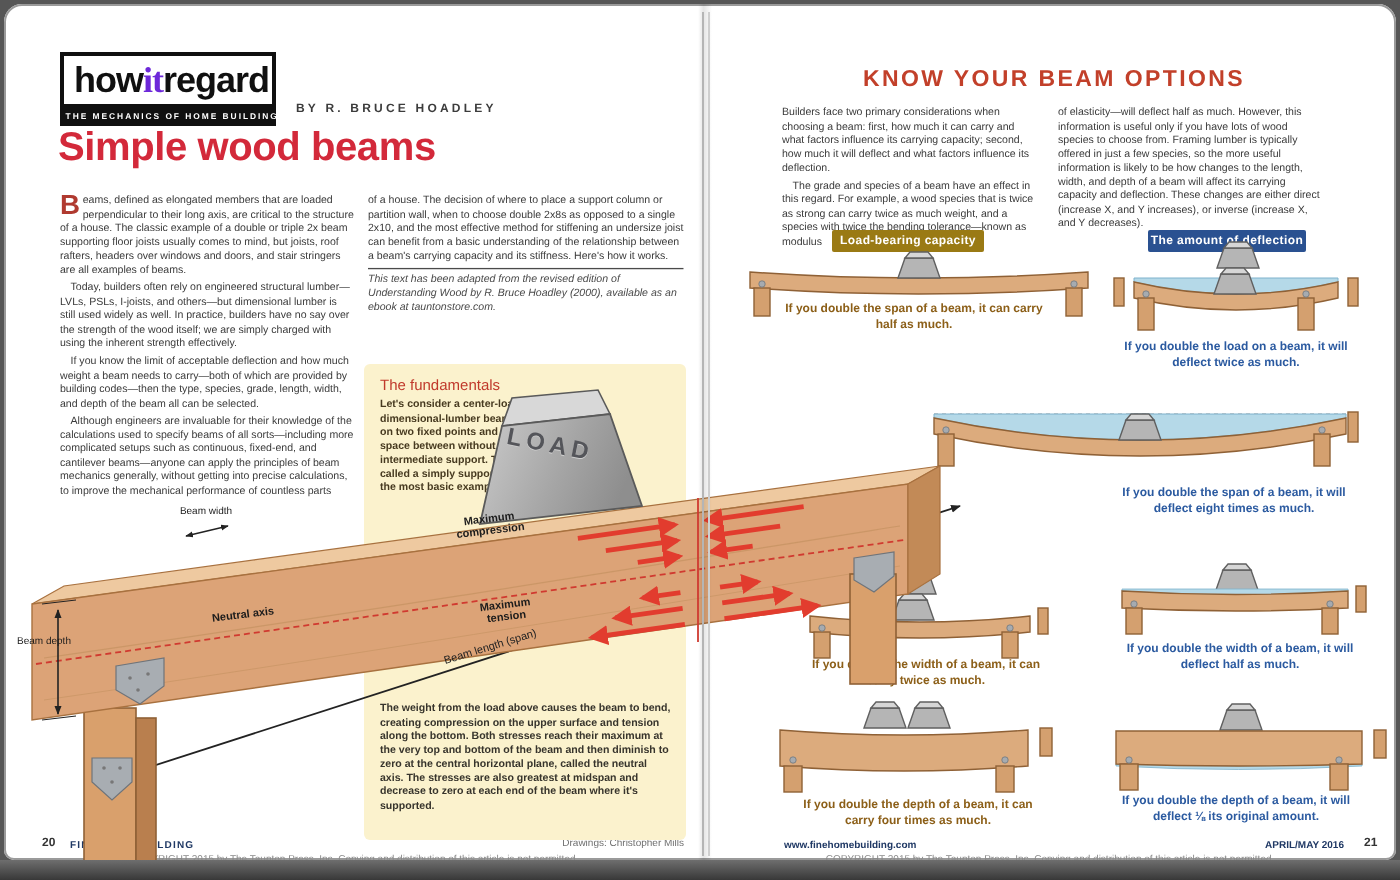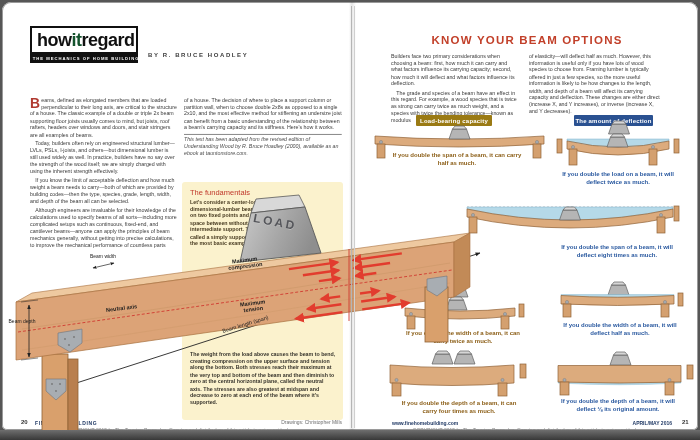--- a/index.html
+++ b/index.html
@@ -6,21 +6,21 @@
   #frame{position:relative;width:700px;height:440px;overflow:hidden;}
   #spread{position:absolute;left:2px;top:2px;width:696px;height:428px;background:#ffffff;border-radius:9px 9px 5px 5px;overflow:hidden;box-shadow:0 0 0 1px #9a9a9a inset;}
   .bottom-bar{position:absolute;left:0;top:430px;width:700px;height:10px;background:linear-gradient(#6e6e6e,#383838);}
   .abs{position:absolute;}
   
   .gutter{position:absolute;left:347px;top:0;width:7px;height:430px;z-index:50;background:linear-gradient(to right,rgba(0,0,0,0) 0,rgba(0,0,0,.10) 40%,rgba(255,255,255,0) 100%);pointer-events:none;}
   .gutter-line{position:absolute;top:4px;height:422px;width:1px;background:#b5b5b5;}
   
   .logo-box{left:28px;top:24px;width:108px;height:28px;border:2.5px solid #101010;background:#fff;display:flex;align-items:center;padding-left:5px;box-sizing:border-box;}
   .logo-text{font-size:18px;font-weight:800;letter-spacing:-.5px;color:#101010;white-space:nowrap;}
-  .logo-text .red{color:#14532d;}
+  .logo-text .red{color:#6d28d9;font-family:Liberation Serif, serif;}
   .logo-bar{left:28px;top:52px;width:108px;height:9px;background:#101010;overflow:hidden;display:flex;align-items:center;}
   .logo-bar span{display:inline-block;transform:scale(.7);transform-origin:0 50%;font-size:6px;font-weight:bold;letter-spacing:1.4px;color:#fff;white-space:nowrap;padding-left:4px;}
   .byline{left:146px;top:50px;font-size:6px;font-weight:bold;letter-spacing:1.6px;color:#3c3c3c;}
   .title{left:27px;top:61px;font-size:20px;font-weight:700;letter-spacing:-.2px;color:#d3293a;}
   
   .t66{font-size:8px;line-height:1.32;transform:scale(.66);transform-origin:0 0;width:151.5%;color:#3a3a3a;}
   .t66 p{margin:0 0 3px 0;}
   .t66 p.ind{text-indent:8px;}
   .dropcap{float:left;font-size:21px;line-height:17px;font-weight:bold;color:#b03a30;margin:0 2px 0 0;}
   .note{font-style:italic;border-top:1px solid #4a4a4a;padding-top:3px;margin-top:3px;color:#4a4a4a;}
@@ -62,20 +62,21 @@
 <div id="frame">
   <div id="spread">
 
     <div class="abs logo-box">
       <div class="logo-text"><span>how</span><span class="red">it</span><span>regard</span></div>
     </div>
     <div class="abs logo-bar">
         <span>THE MECHANICS OF HOME BUILDING</span>
       </div>
     <div class="abs byline">BY R. BRUCE HOADLEY</div>
+    <div class="abs title">Simple wood beams</div>
 
     <div class="abs" style="left:28px;top:95px;width:147px;height:200px;">
       <div class="t66">
         <p><span class="dropcap">B</span><span>eams, defined as elongated members that are loaded perpendicular to their long axis, are critical to the structure of a house. The classic example of a double or triple 2x beam supporting floor joists usually comes to mind, but joists, roof rafters, headers over windows and doors, and stair stringers are all examples of beams.</span></p>
         <p class="ind">Today, builders often rely on engineered structural lumber—LVLs, PSLs, I-joists, and others—but dimensional lumber is still used widely as well. In practice, builders have no say over the strength of the wood itself; we are simply charged with using the inherent strength effectively.</p>
         <p class="ind">If you know the limit of acceptable deflection and how much weight a beam needs to carry—both of which are provided by building codes—then the type, species, grade, length, width, and depth of the beam all can be selected.</p>
         <p class="ind">Although engineers are invaluable for their knowledge of the calculations used to specify beams of all sorts—including more complicated setups such as continuous, fixed-end, and cantilever beams—anyone can apply the principles of beam mechanics generally, without getting into precise calculations, to improve the mechanical performance of countless parts</p>
       </div>
     </div>
     <div class="abs" style="left:182px;top:95px;width:158px;">

